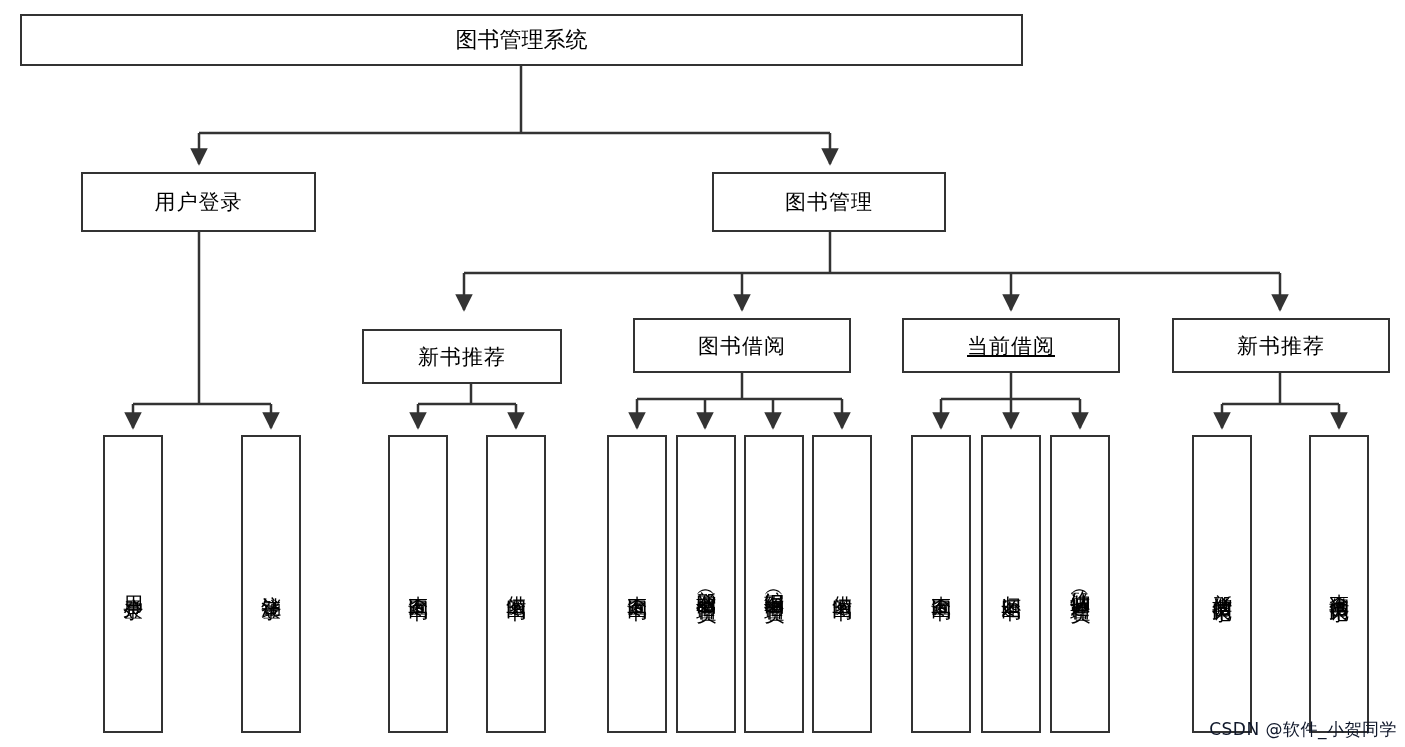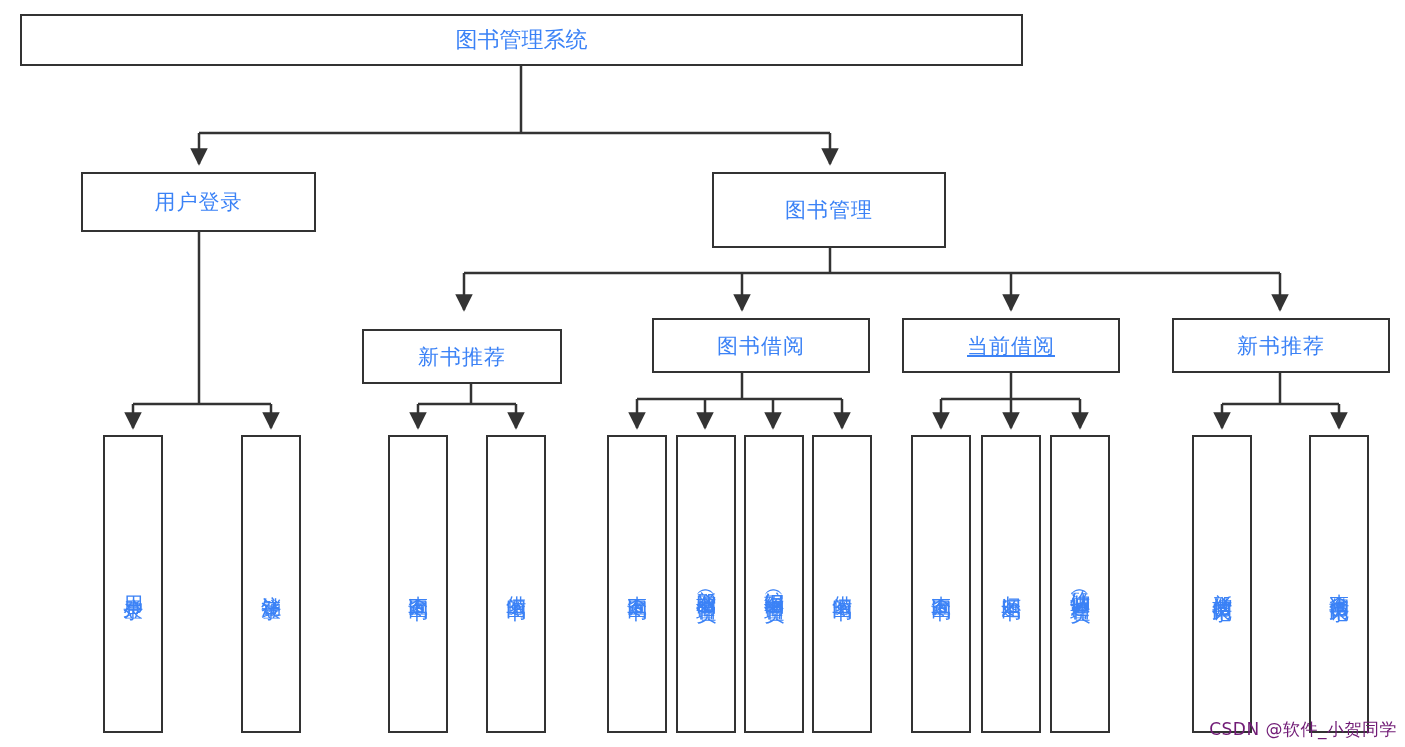--- a/index.html
+++ b/index.html
@@ -2,27 +2,27 @@
 <html><head>
 <meta charset="utf-8">
 <style>
   html,body{margin:0;padding:0;background:#ffffff;}
   body{width:1405px;height:747px;position:relative;overflow:hidden;
        font-family:"DejaVu Sans","Liberation Sans",sans-serif;}
   #canvas{position:absolute;left:0;top:0;width:1405px;height:747px;}
   svg.wires{position:absolute;left:0;top:0;width:1405px;height:747px;pointer-events:none;}
   .node{position:absolute;box-sizing:border-box;background:#ffffff;
         border:2px solid #333333;display:flex;align-items:center;justify-content:center;
-        color:#3b82f6;z-index:2;}
+        color:#000000;z-index:2;}
   .node.h{font-size:21px;letter-spacing:1px;}
   .node.root{font-size:22px;}
   .node.leaf{font-size:20px;line-height:1.08;padding:6px 2px;align-items:center;}
   .vtext{writing-mode:vertical-rl;text-orientation:upright;white-space:nowrap;
          letter-spacing:2px;display:block;}
-  .watermark{position:absolute;right:8px;bottom:6px;font-size:17px;color:#701a75;
+  .watermark{position:absolute;right:8px;bottom:6px;font-size:17px;color:#0f172a;
              z-index:5;white-space:nowrap;letter-spacing:0.5px;}
 </style>
 </head>
 <body>
 
 <div id="canvas">
 
   <svg class="wires" viewBox="0 0 1405 747" xmlns="http://www.w3.org/2000/svg">
     <defs>
       <marker id="arw" viewBox="0 0 10 10" refX="9" refY="5" markerWidth="7" markerHeight="7" orient="auto-start-reverse">
@@ -73,28 +73,28 @@
     </g>
   </svg>
 
   <div class="node root" style="left:20px;top:14px;width:1003px;height:52px;">
     <span>图书管理系统</span>
   </div>
 
   <div class="node h" style="left:81px;top:172px;width:235px;height:60px;">
     <span>用户登录</span>
   </div>
-  <div class="node h" style="left:712px;top:172px;width:234px;height:76px;">
+  <div class="node h" style="left:712px;top:172px;width:234px;height:60px;">
     <span>图书管理</span>
   </div>
 
   <div class="node h" style="left:362px;top:329px;width:200px;height:55px;">
     <span>新书推荐</span>
   </div>
-  <div class="node h" style="left:633px;top:318px;width:218px;height:55px;margin-left:19px;">
+  <div class="node h" style="left:633px;top:318px;width:218px;height:55px;">
     <span>图书借阅</span>
   </div>
   <div class="node h" style="left:902px;top:318px;width:218px;height:55px;text-decoration:underline;">
     <span>当前借阅</span>
   </div>
   <div class="node h" style="left:1172px;top:318px;width:218px;height:55px;">
     <span>新书推荐</span>
   </div>
 
   <div class="node leaf" style="left:103px;top:435px;width:60px;height:298px;">

